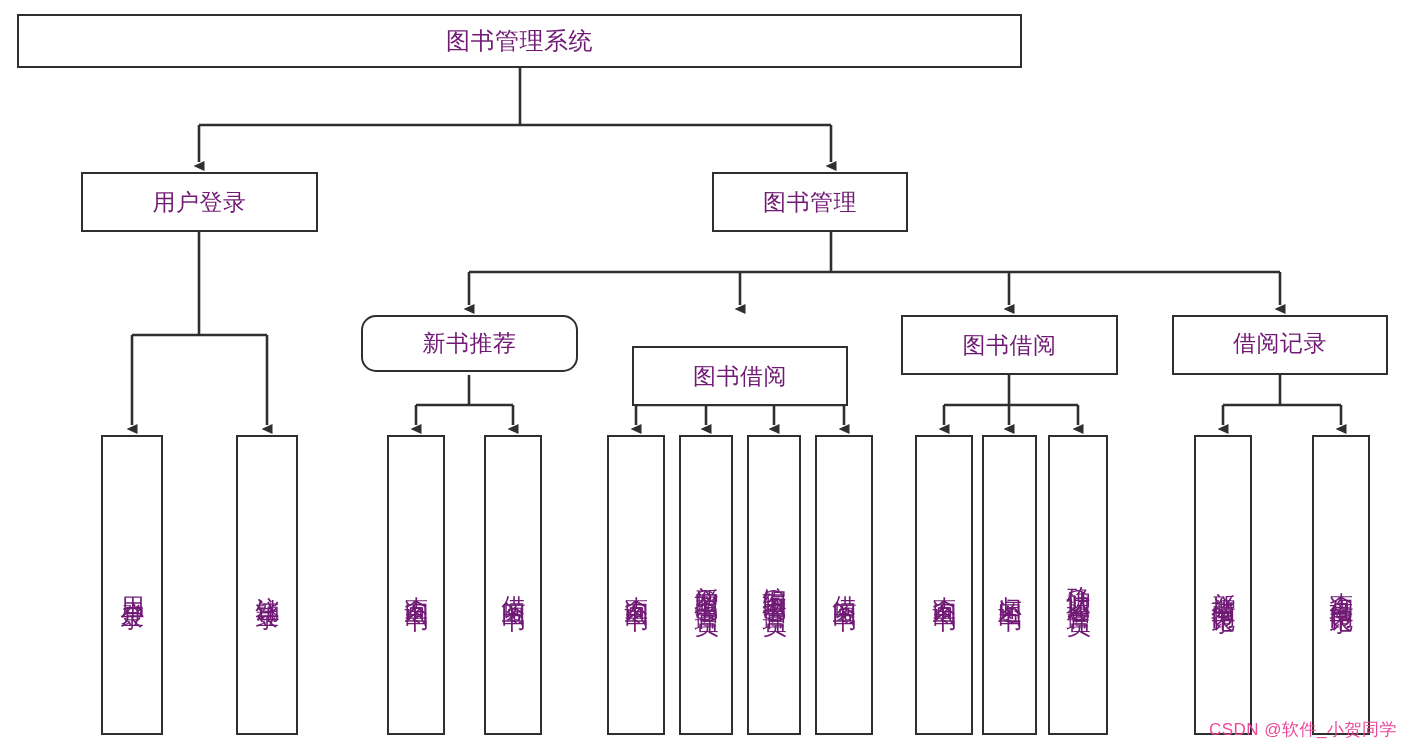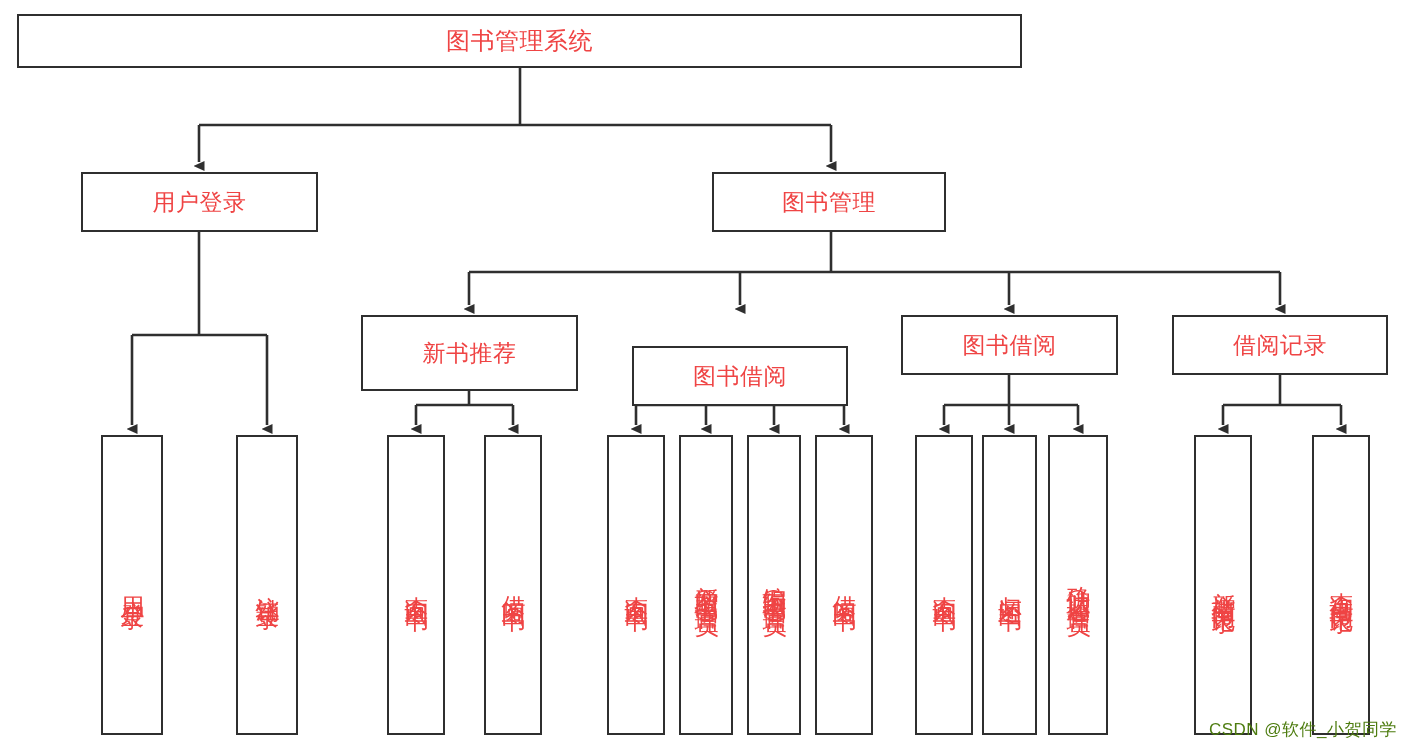--- a/index.html
+++ b/index.html
@@ -26,21 +26,21 @@
     pointer-events: none;
   }
   .node {
     position: absolute;
     box-sizing: border-box;
     border: 2.5px solid #2f2f2f;
     background: #ffffff;
     display: flex;
     align-items: center;
     justify-content: center;
-    color: #ef4444;
+    color: #701a75;
   }
   .node.h {
     
   }
   .node.h .label {
     font-size: 23px;
     line-height: 1.15;
     letter-spacing: 0.5px;
     white-space: nowrap;
   }
@@ -59,21 +59,21 @@
     line-height: 1.12;
     letter-spacing: 4px;
     text-align: center;
     white-space: nowrap;
   }
   .watermark {
     position: absolute;
     right: 8px;
     bottom: 6px;
     font-size: 17px;
-    color: #4d7c0f;
+    color: #ec4899;
     white-space: nowrap;
     letter-spacing: 0.5px;
   }
 </style>
 </head>
 <body>
 
 <div id="canvas">
 
   <svg class="edges" viewBox="0 0 1405 747" xmlns="http://www.w3.org/2000/svg">
@@ -126,34 +126,34 @@
     </g>
   </svg>
 
   <div class="node h root" style="left:17px; top:14px; width:1005px; height:54px;">
     <span class="label">图书管理系统</span>
   </div>
 
   <div class="node h" style="left:81px; top:172px; width:237px; height:60px;">
     <span class="label">用户登录</span>
   </div>
-  <div class="node h" style="left:712px; top:172px; width:234px; height:60px;">
+  <div class="node h" style="left:712px; top:172px; width:196px; height:60px;">
     <span class="label">图书管理</span>
   </div>
 
-  <div class="node h" style="left:361px; top:315px; width:217px; height:76px;">
+  <div class="node h" style="left:361px; top:315px; width:217px; height:57px;border-radius:15px;">
     <span class="label">新书推荐</span>
   </div>
   <div class="node h" style="left:632px; top:315px; width:216px; height:60px;margin-top:31px;">
     <span class="label">图书借阅</span>
   </div>
   <div class="node h" style="left:901px; top:315px; width:217px; height:60px;">
     <span class="label">图书借阅</span>
   </div>
-  <div class="node h" style="left:1172px; top:315px; width:216px; height:60px;">
+  <div class="node h" style="left:1172px; top:315px; width:216px; height:60px;font-family:Liberation Mono, monospace;">
     <span class="label">借阅记录</span>
   </div>
 
   <div class="node v" style="left:101px; top:435px; width:62px; height:300px;">
     <span class="label">用户登录</span>
   </div>
   <div class="node v" style="left:236px; top:435px; width:62px; height:300px;">
     <span class="label">注销登录</span>
   </div>
   <div class="node v" style="left:387px; top:435px; width:58px; height:300px;">

